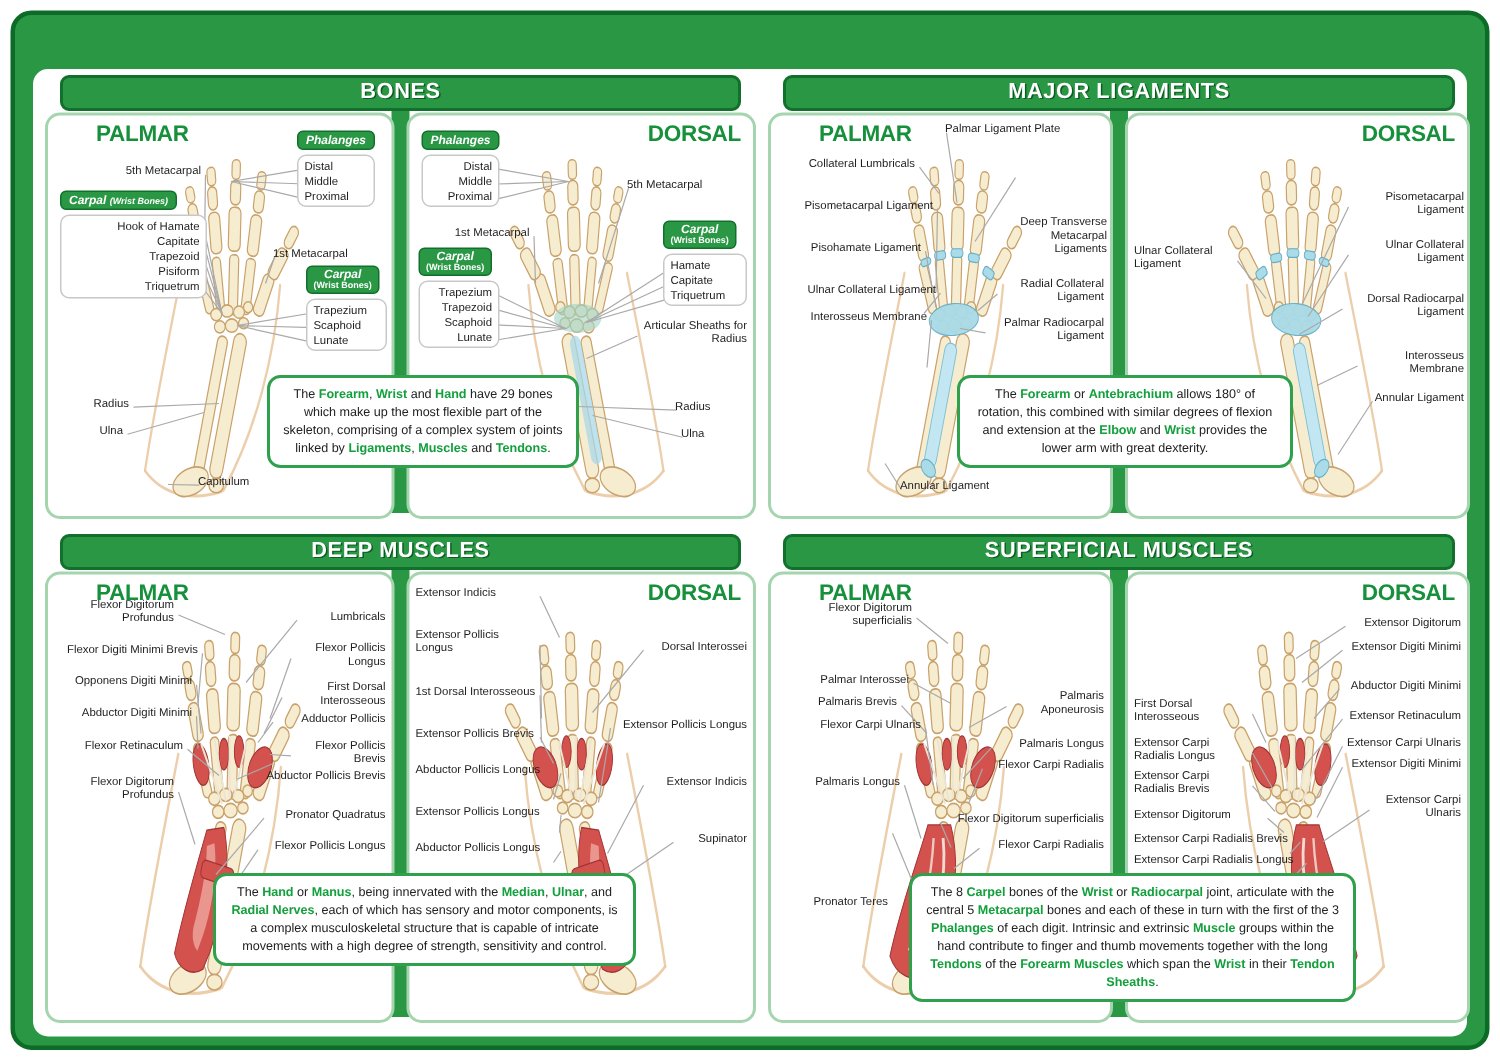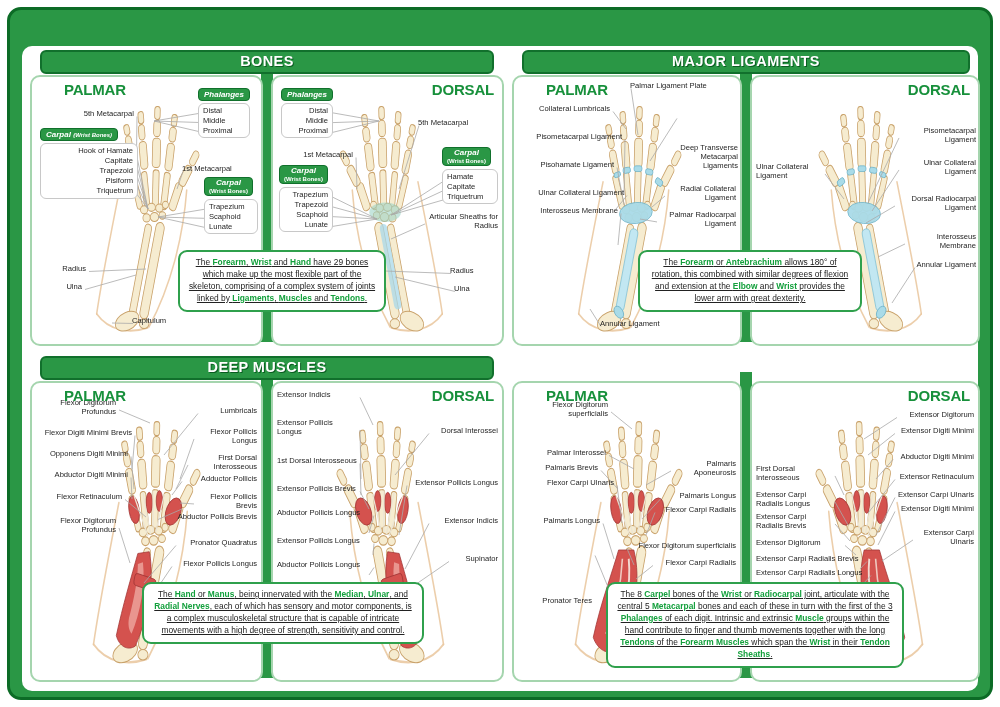--- a/index.html
+++ b/index.html
@@ -27,21 +27,21 @@
   .leads line{stroke:#a9a9a9;stroke-width:.8;}
   .lbl{position:absolute;font-size:7.6px;line-height:1.18;color:#1e1e1e;z-index:2;}
   .ar{text-align:right;}
   .bgrp{position:absolute;z-index:2;}
   .badge{display:inline-block;background:#2a9745;color:#fff;border-radius:4px;padding:1px 5px;font-size:8px;font-weight:bold;font-style:italic;border:1px solid #11702c;}
   .badge .sub{font-size:6px;}
   .badge.stack{text-align:center;line-height:1.1;padding:1px 4px;font-style:normal;}
   .badge.stack .t{font-style:italic;}
   .gbox{margin-top:2px;background:#fff;border:1px solid #c8c8c8;border-radius:6px;padding:2px 4px;display:flex;flex-direction:column;gap:1px;}
   .gi{font-size:7.6px;line-height:1.2;color:#1e1e1e;}
-  .note{position:absolute;z-index:5;background:#fff;border:2px solid #2fa04c;border-radius:9px;padding:5px 8px;font-size:8.4px;line-height:1.42;color:#222;text-align:center;text-decoration:underline;}
+  .note{position:absolute;z-index:5;background:#fff;border:2px solid #2fa04c;border-radius:9px;padding:5px 8px;font-size:8.4px;line-height:1.42;color:#222;text-align:center;}
   .note .g{color:#13a03c;font-weight:bold;}
   
   .bn{fill:#f6ecd0;stroke:#c9a26b;stroke-width:1.3;}
   .skin{fill:none;stroke:#eac9a2;stroke-width:2.5;stroke-linecap:round;opacity:.9;}
   .lig{fill:#a9dbe8;stroke:#66aec6;stroke-width:1;}
   .mus{fill:#d4524e;stroke:#a03434;stroke-width:1;}
 </style>
 </head>
 <body>
 
@@ -382,20 +382,21 @@
       <div class="lbl e-r" style="left:4px;top:178px;width:94px;">Abductor Pollicis Longus</div>
       <div class="lbl ar e-l" style="right:4px;top:44px;width:70px;">Dorsal Interossei</div>
       <div class="lbl ar e-l" style="right:4px;top:96px;width:92px;">Extensor Pollicis Longus</div>
       <div class="lbl ar e-l" style="right:4px;top:134px;width:70px;">Extensor Indicis</div>
       <div class="lbl ar e-l" style="right:4px;top:172px;width:50px;">Supinator</div>
     </div>
     <div class="note" style="left:112px;top:226px;width:262px;"><span>The </span><span class="g">Hand</span><span> or </span><span class="g">Manus</span><span>, being innervated with the </span><span class="g">Median</span><span>, </span><span class="g">Ulnar</span><span>, and </span><span class="g">Radial Nerves</span><span>, each of which has sensory and motor components, is a complex musculoskeletal structure that is capable of intricate movements with a high degree of strength, sensitivity and control.</span></div>
    </div>
 
    <div class="quad" id="q-sup">
+    <div class="qhead">SUPERFICIAL MUSCLES</div>
     <div class="vstrip"></div>
     <div class="panel palmar">
       <svg class="leads">
               <line x1="97" y1="28.953125" x2="118" y2="46"></line>
               <line x1="95" y1="72.4765625" x2="120" y2="86"></line>
               <line x1="87" y1="87.4765625" x2="104" y2="106"></line>
               <line x1="103" y1="102.4765625" x2="108" y2="140"></line>
               <line x1="89" y1="140.4765625" x2="100" y2="176"></line>
               <line x1="81" y1="172.4765625" x2="94" y2="204"></line>
               <line x1="157" y1="87.953125" x2="132" y2="102"></line>

